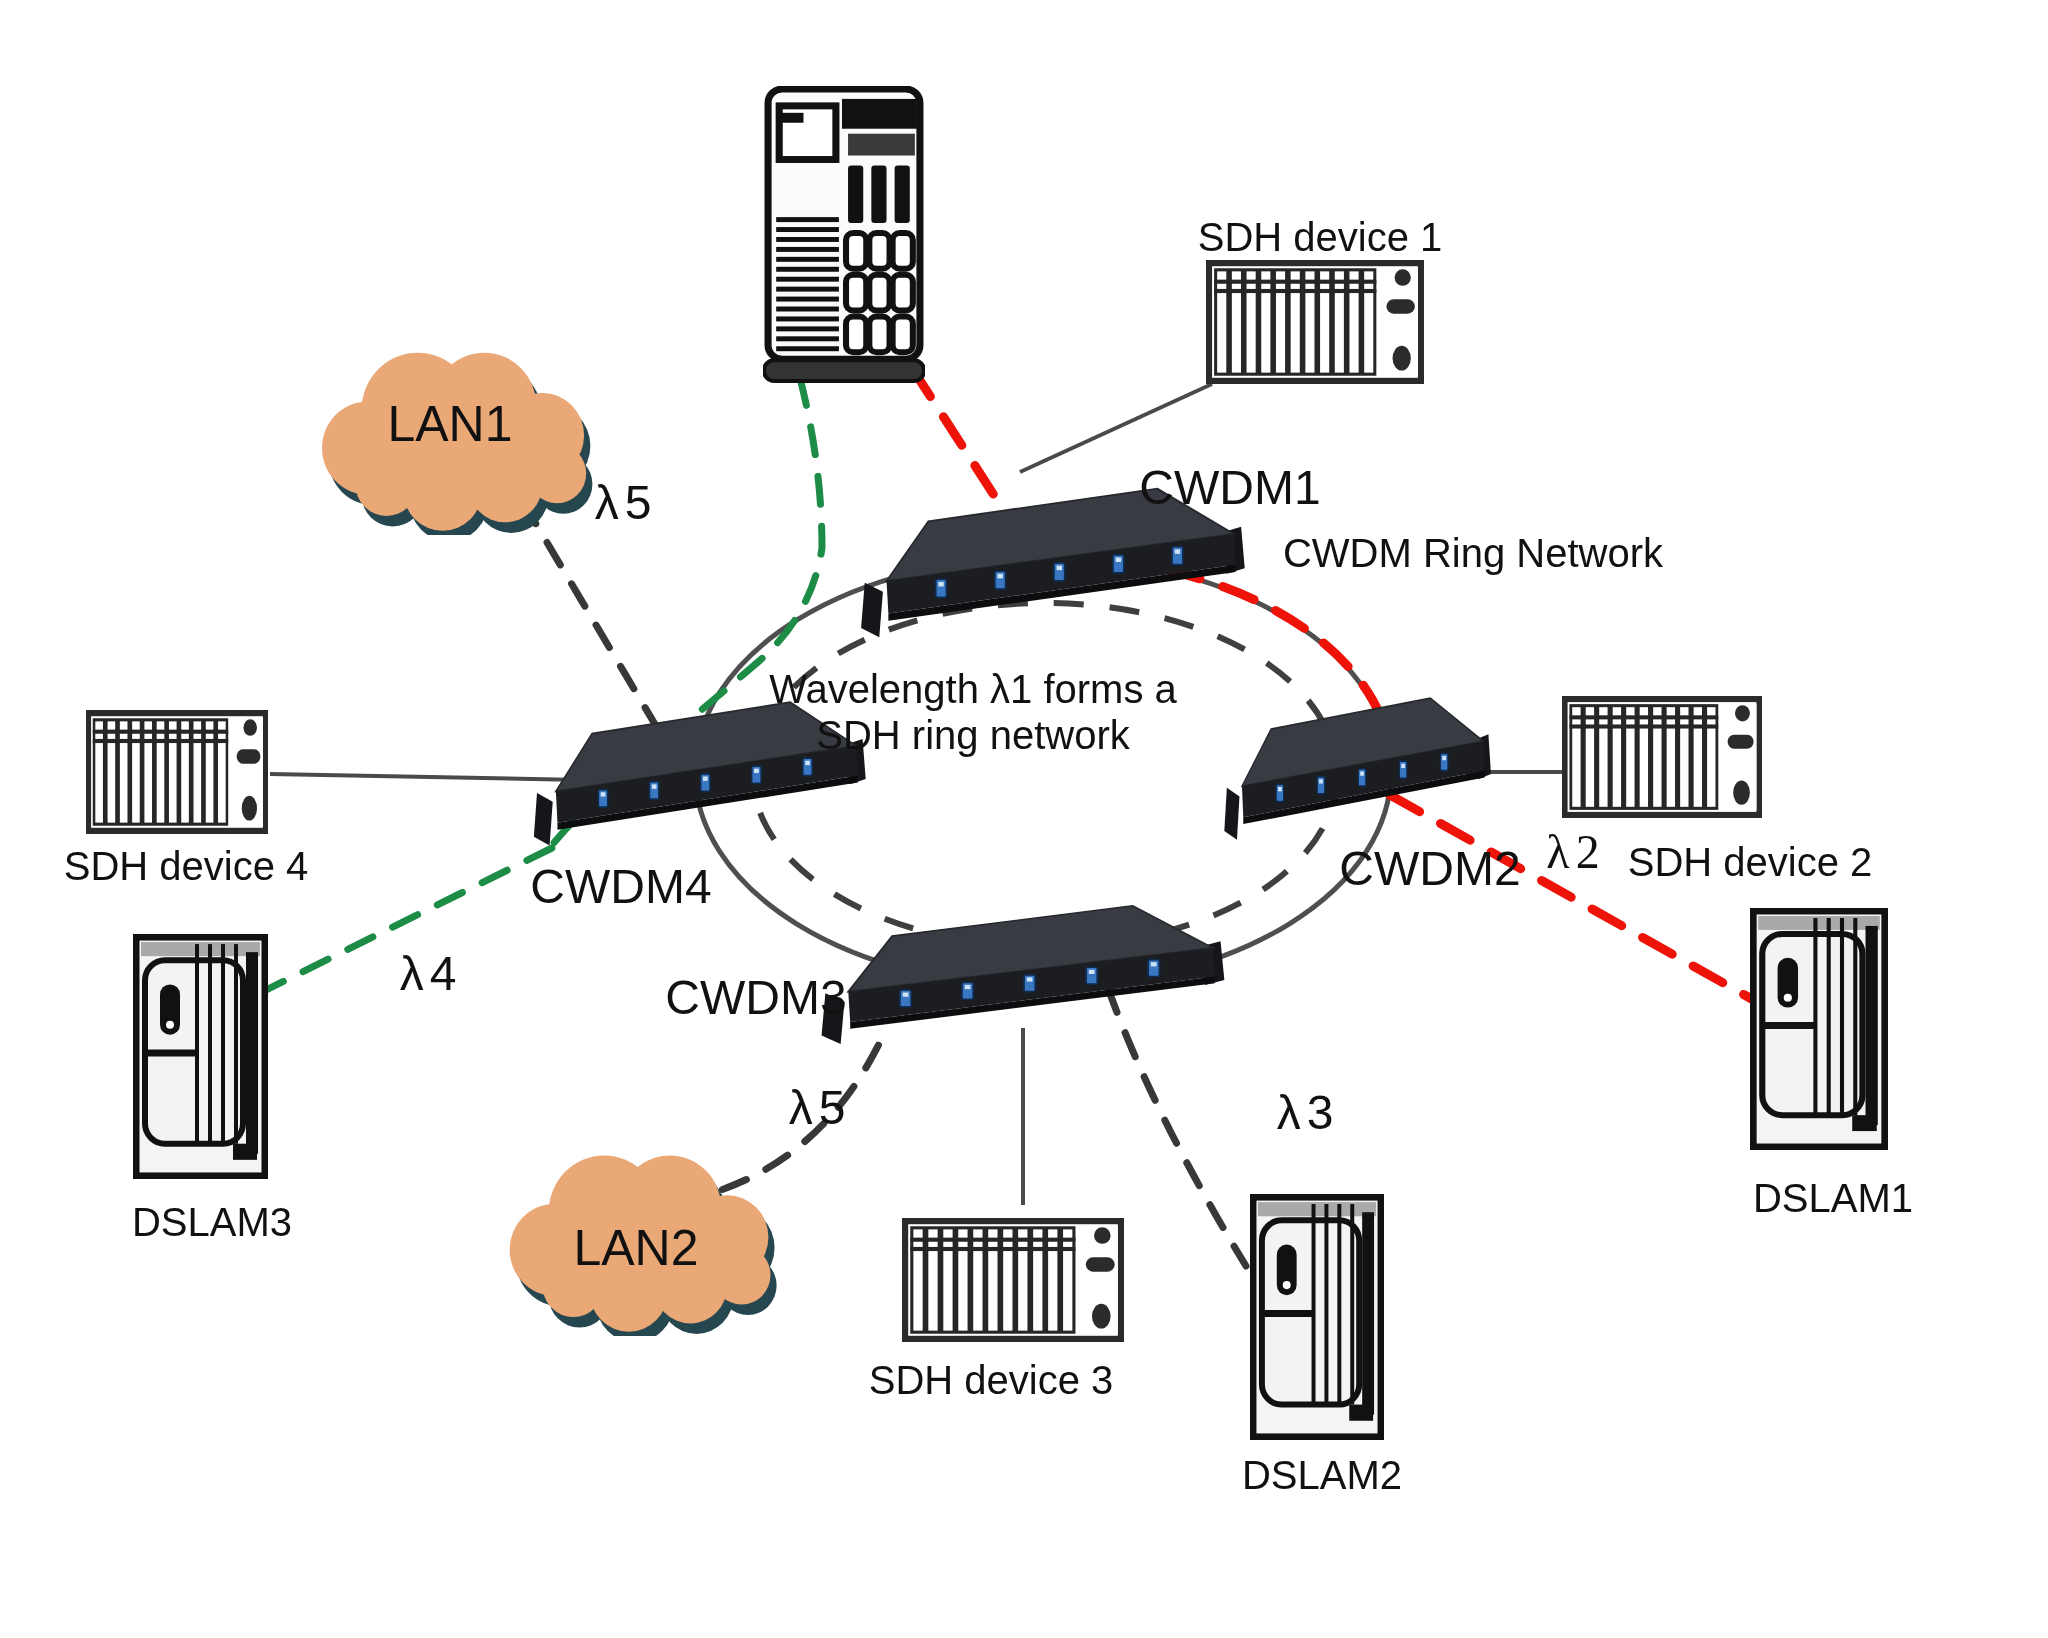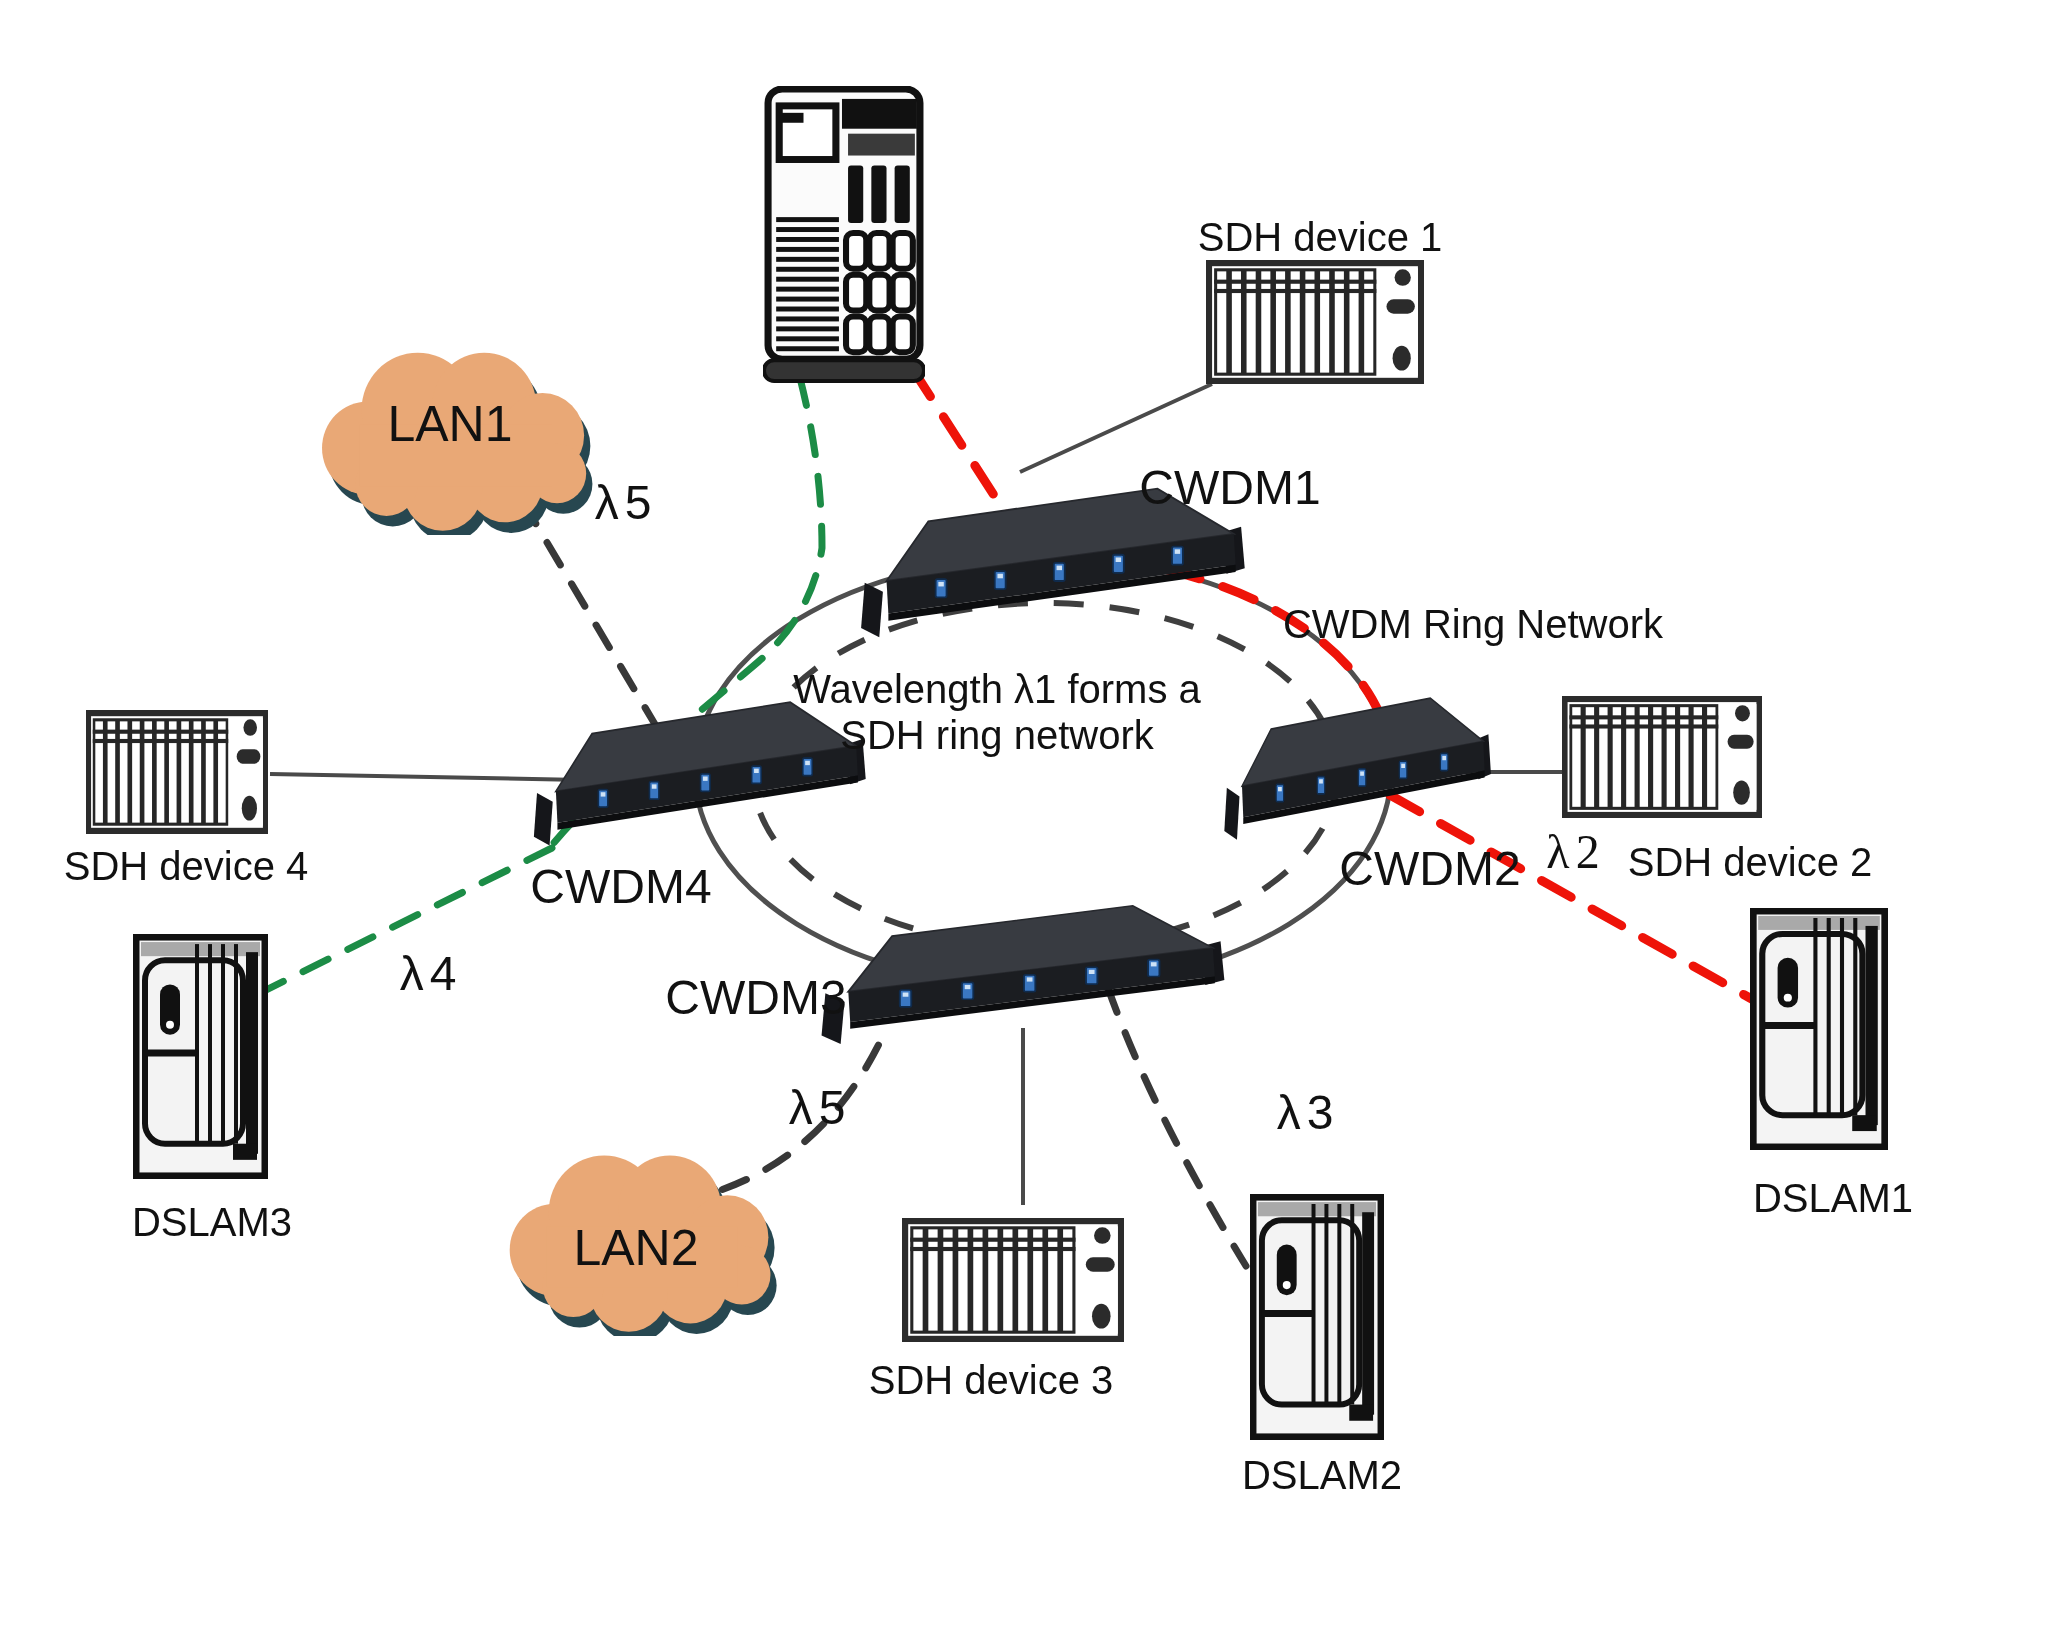--- a/index.html
+++ b/index.html
@@ -3,21 +3,21 @@
 <meta charset="utf-8">
 <style>
   html,body{margin:0;padding:0;background:#fff;}
   #canvas{position:relative;width:2048px;height:1638px;background:#fff;overflow:hidden;
           font-family:"Liberation Sans",sans-serif;color:#111;}
   #shapes{position:absolute;left:0;top:0;}
   .lbl{position:absolute;transform:translate(-50%,-50%);font-size:40px;white-space:nowrap;color:#111;}
   .lbl-lam{font-size:48px;letter-spacing:6px;}
   .lbl-lan{font-size:50px;}
   .lbl-cwdm{font-size:48px;}
-  .center-note{text-align:center;line-height:1.15;margin-left:24px;}
+  .center-note{text-align:center;line-height:1.15;}
 </style>
 </head>
 <body>
 
 <div id="canvas">
 
   <svg id="shapes" width="2048" height="1638" viewBox="0 0 2048 1638">
     <defs>
 
       <symbol id="sym-sdh" viewBox="0 0 215 120" preserveAspectRatio="none">
@@ -202,21 +202,21 @@
   <div class="lbl lbl-cwdm" style="left:756px;top:997px;">CWDM3</div>
   <div class="lbl lbl-cwdm" style="left:621px;top:886px;">CWDM4</div>
 
   <div class="lbl" style="left:1833px;top:1198px;">DSLAM1</div>
   <div class="lbl" style="left:1322px;top:1475px;">DSLAM2</div>
   <div class="lbl" style="left:212px;top:1222px;">DSLAM3</div>
 
   <div class="lbl lbl-lan" style="left:450px;top:424px;">LAN1</div>
   <div class="lbl lbl-lan" style="left:636px;top:1248px;">LAN2</div>
 
-  <div class="lbl" style="left:1473px;top:624px;">CWDM Ring Network</div>
+  <div class="lbl" style="left:1473px;top:553px;">CWDM Ring Network</div>
 
   <div class="lbl center-note" style="left:973px;top:712px;">
     <div>Wavelength λ1 forms a</div>
     <div>SDH ring network</div>
   </div>
 
   <div class="lbl lbl-lam" style="left:626px;top:502px;">λ5</div>
   <div class="lbl lbl-lam" style="left:431px;top:973px;">λ4</div>
   <div class="lbl lbl-lam" style="left:1576px;top:851px;font-family:Liberation Serif, serif;">λ2</div>
   <div class="lbl lbl-lam" style="left:820px;top:1107px;">λ5</div>

